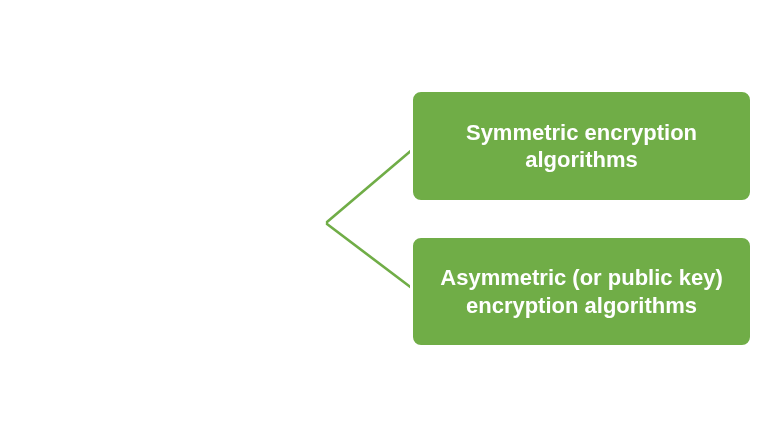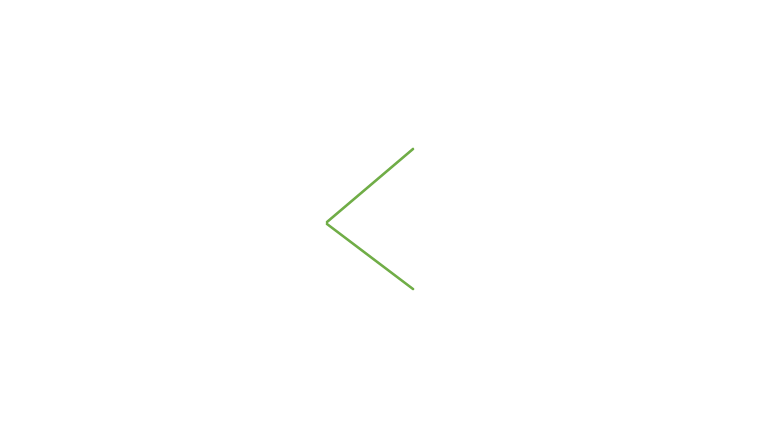--- a/index.html
+++ b/index.html
@@ -64,15 +64,21 @@
 <body>
 
 <div class="canvas">
 
   <svg class="connectors" viewBox="0 0 768 448" xmlns="http://www.w3.org/2000/svg">
     <line x1="327" y1="222" x2="413" y2="149" stroke-width="2.6" stroke-linecap="round" style="stroke: rgb(112, 173, 71);"></line>
     <line x1="327" y1="224" x2="413" y2="289" stroke-width="2.6" stroke-linecap="round" style="stroke: rgb(112, 173, 71);"></line>
   </svg>
 
 
+  <div class="node node-child-1" style="background-color: rgb(112, 173, 71);">
+    <span>Symmetric encryption algorithms</span>
+  </div>
 
+  <div class="node node-child-2" style="background-color: rgb(112, 173, 71);">
+    <span>Asymmetric (or public key) encryption algorithms</span>
+  </div>
 
 </div>
 
 </body></html>

